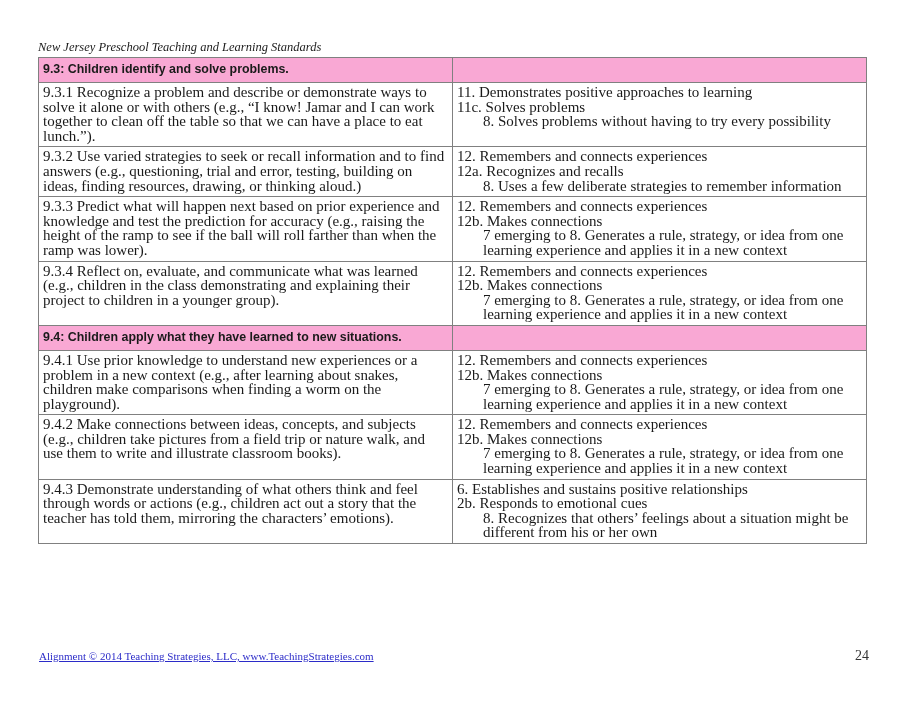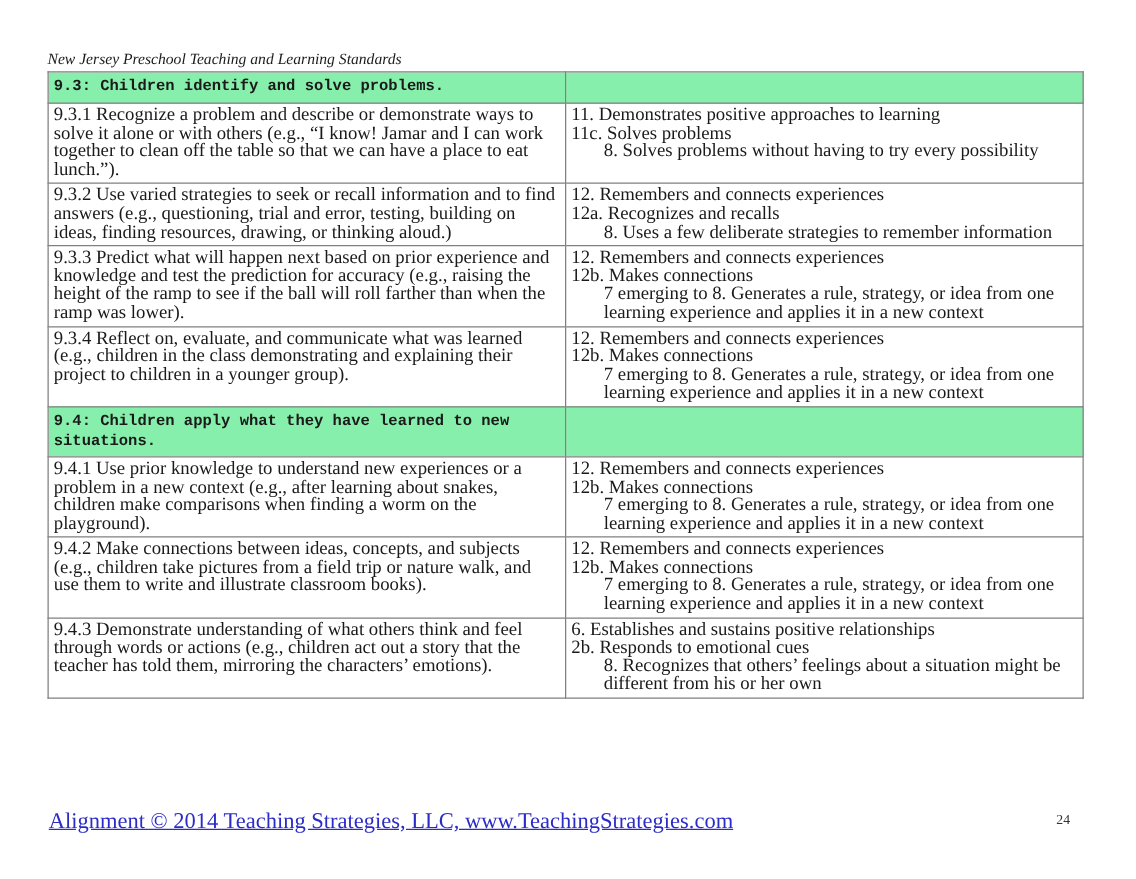--- a/index.html
+++ b/index.html
@@ -68,52 +68,53 @@
     vertical-align: top;
     padding: 2px 4px 3px 4px;
     font-size: 15px;
     line-height: 14.6px;
   }
   .align-table col.c-left  { width: 414px; }
   .align-table col.c-right { width: 414px; }
 
   
   tr.section-row td {
-    background: #86efac;
-    font-family: Liberation Mono, monospace;
+    background: #f9a8d4;
+    font-family: Liberation Sans, sans-serif;
     font-weight: bold;
     font-size: 12.4px;
     line-height: 16px;
     padding-top: 3px;
     padding-bottom: 4px;
     height: 17px;
   }
 
   .cell-line { display: block; white-space: pre-wrap; }
   .cell-line.indent { padding-left: 26px; text-indent: 0; }
 
   .std-text { display: block; }
 
   
   .footer-link {
     position: absolute;
     left: 39px;
     top: 648px;
-    font-size: 18px;
+    font-size: 11px;
     line-height: 16px;
     color: #2b2bc8;
     text-decoration: underline;
     cursor: pointer;
   }
   .page-number {
     position: absolute;
     left: 845px;
     top: 648px;
     width: 24px;
-    font-size: 11px;
+    text-align: right;
+    font-size: 14px;
     line-height: 16px;
     color: #333333;
   }
 </style>
 </head>
 <body>
 
 <div class="page">
 
   <div class="doc-header">

